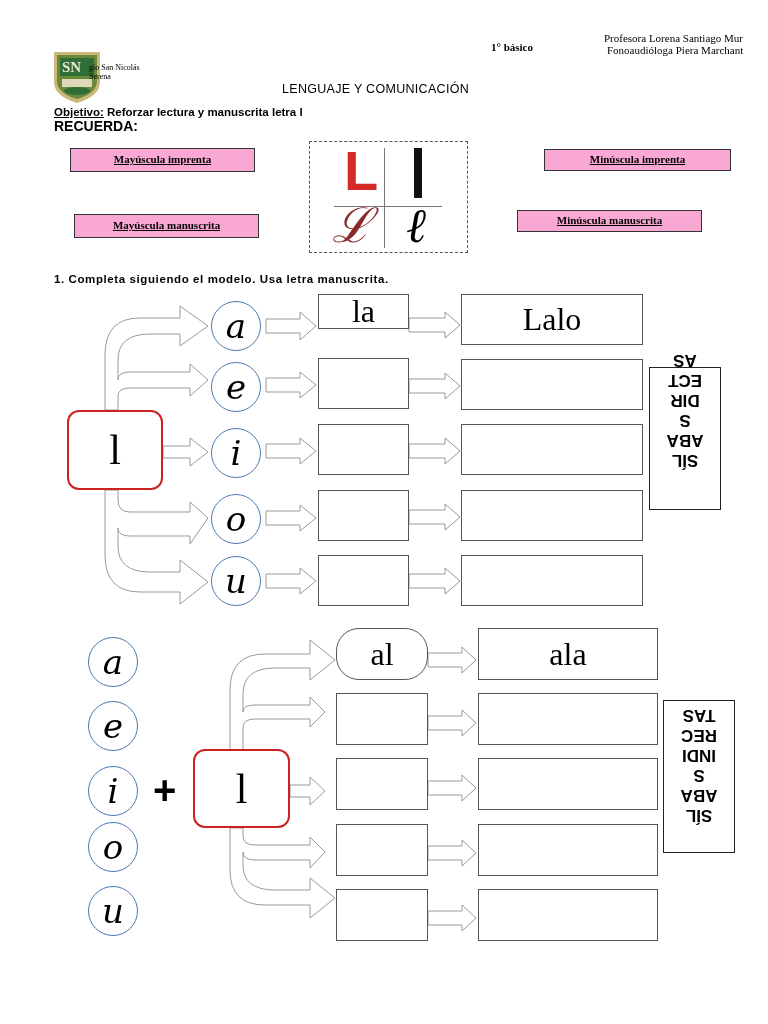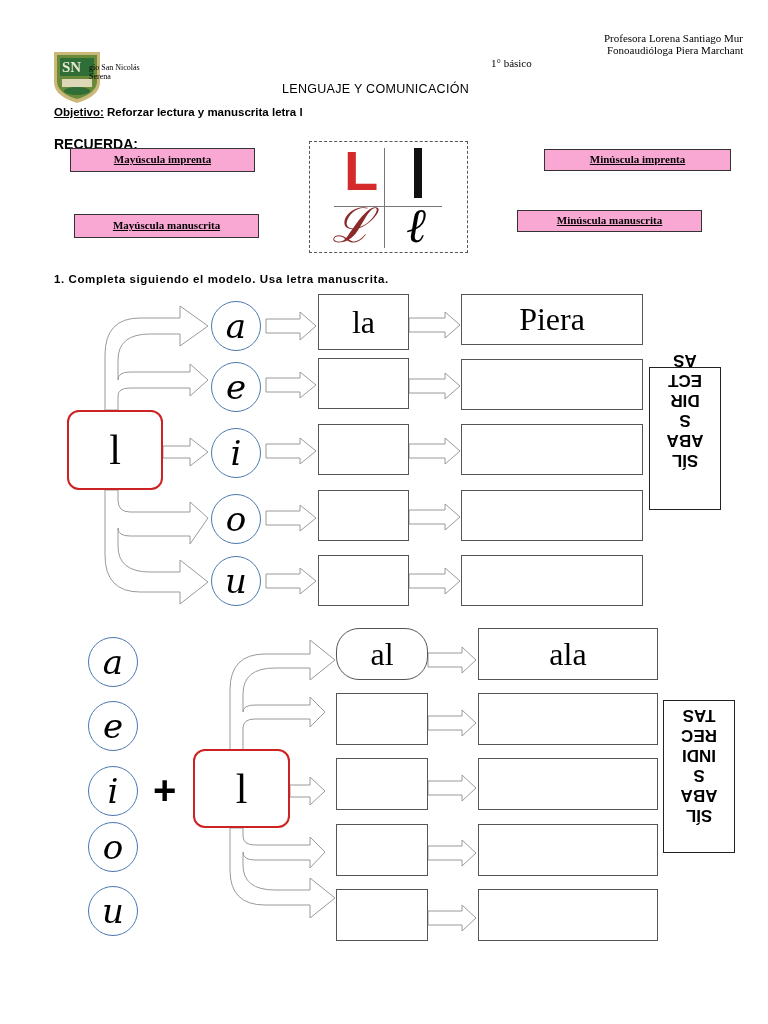--- a/index.html
+++ b/index.html
@@ -6,37 +6,37 @@
   body { width:768px; height:1024px; position:relative; overflow:hidden; font-family:"Liberation Serif", serif; color:#000; }
   .abs { position:absolute; }
   .serif { font-family:"Liberation Serif", serif; }
   .sans { font-family:"Liberation Sans", sans-serif; }
   .hdr-small { font-size:11px; line-height:11px; }
   .logo { left:52px; top:50px; width:50px; height:54px; }
   .school { left:89px; top:63px; font-size:8px; line-height:9px; }
   .title { left:282px; top:82px; font-size:12.5px; letter-spacing:0.3px; }
   .objective { left:54px; top:106px; font-size:11.5px; font-weight:bold; }
   .objective u { text-decoration:underline; }
-  .recuerda { left:54px; top:136px; font-size:14px; font-weight:bold; }
+  .recuerda { left:54px; top:118px; font-size:14px; font-weight:bold; }
   .label-box { border:1px solid #333; background:#f9a8d4; font-size:11px; font-weight:bold; text-decoration:underline; text-align:center; box-sizing:border-box; }
   .letter-panel { left:309px; top:141px; width:159px; height:112px; border:1.5px dashed #555; box-sizing:border-box; background:#fff; }
   .instr { left:54px; top:273px; font-size:11.5px; font-weight:bold; letter-spacing:0.6px; }
   .circle { width:50px; height:50px; border:1.5px solid #4a78b0; border-radius:50%; box-sizing:border-box; display:flex; align-items:center; justify-content:center; background:#fff; font-family:"DejaVu Serif", serif; font-style:italic; font-size:34px; line-height:1; }
   .box { border:1.5px solid #555; box-sizing:border-box; background:#fff; display:flex; align-items:center; justify-content:center; font-size:32px; }
   .redbox { border:2px solid #c22; border-radius:12px; box-sizing:border-box; background:#fff; display:flex; align-items:center; justify-content:center; font-size:42px; }
   .vlabel { border:1.5px solid #222; box-sizing:border-box; background:#fff; }
   .vlabel .inner { transform:rotate(180deg); font-family:"Liberation Sans", sans-serif; font-weight:bold; font-size:17px; line-height:20px; text-align:center; padding-top:4px; }
   svg.arrows { position:absolute; left:0; top:0; }
 </style>
 </head>
 <body>
 
 <div class="abs serif hdr-small" style="left:604px; top:33px;">Profesora Lorena Santiago Mur</div>
 <div class="abs serif hdr-small" style="left:607px; top:45px;">Fonoaudióloga Piera Marchant</div>
-<div class="abs serif hdr-small" style="left:491px; top:58px;">1° básico</div>
+<div class="abs serif hdr-small" style="left:491px; top:42px;font-weight:bold;">1° básico</div>
 
 <div class="abs logo">
   <svg width="50" height="54" viewBox="0 0 50 54">
     <path d="M2 2 H48 V32 Q48 46 25 53 Q2 46 2 32 Z" fill="#c9b87a"></path>
     <path d="M5 5 H45 V31 Q45 43 25 49 Q5 43 5 31 Z" fill="#6a8a3a"></path>
     <rect x="8" y="8" width="34" height="18" fill="#2f6e36"></rect>
     <text x="10" y="22" font-family="Liberation Serif, serif" font-size="15" font-weight="bold" fill="#e8e8d0">SN</text>
     <rect x="10" y="29" width="30" height="8" fill="#dcd8b8"></rect>
     <ellipse cx="25" cy="41" rx="13" ry="4" fill="#2f6e36"></ellipse>
   </svg>
@@ -102,27 +102,27 @@
 </svg>
 
 <div class="abs redbox serif" style="left:67px; top:410px; width:96px; height:80px;">l</div>
 
 <div class="abs circle" style="left:211px; top:301px;">a</div>
 <div class="abs circle" style="left:211px; top:362px;">e</div>
 <div class="abs circle" style="left:211px; top:428px;">i</div>
 <div class="abs circle" style="left:211px; top:494px;">o</div>
 <div class="abs circle" style="left:211px; top:556px;">u</div>
 
-<div class="abs box serif" style="left:318px; top:294px; width:91px; height:56px;">la</div>
+<div class="abs box serif" style="left:318px; top:294px; width:91px; height:35px;">la</div>
 <div class="abs box serif" style="left:318px; top:358px; width:91px; height:51px;"></div>
 <div class="abs box serif" style="left:318px; top:424px; width:91px; height:51px;"></div>
 <div class="abs box serif" style="left:318px; top:490px; width:91px; height:51px;"></div>
 <div class="abs box serif" style="left:318px; top:555px; width:91px; height:51px;"></div>
 
-<div class="abs box serif" style="left:461px; top:294px; width:182px; height:51px;">Piera</div>
+<div class="abs box serif" style="left:461px; top:294px; width:182px; height:51px;">Lalo</div>
 <div class="abs box serif" style="left:461px; top:359px; width:182px; height:51px;"></div>
 <div class="abs box serif" style="left:461px; top:424px; width:182px; height:51px;"></div>
 <div class="abs box serif" style="left:461px; top:490px; width:182px; height:51px;"></div>
 <div class="abs box serif" style="left:461px; top:555px; width:182px; height:51px;"></div>
 
 <div class="abs vlabel" style="left:649px; top:367px; width:72px; height:143px;">
   <div class="inner" style="margin-top:-18px;">
     <div>SÍL</div>
     <div>ABA</div>
     <div>S</div>

